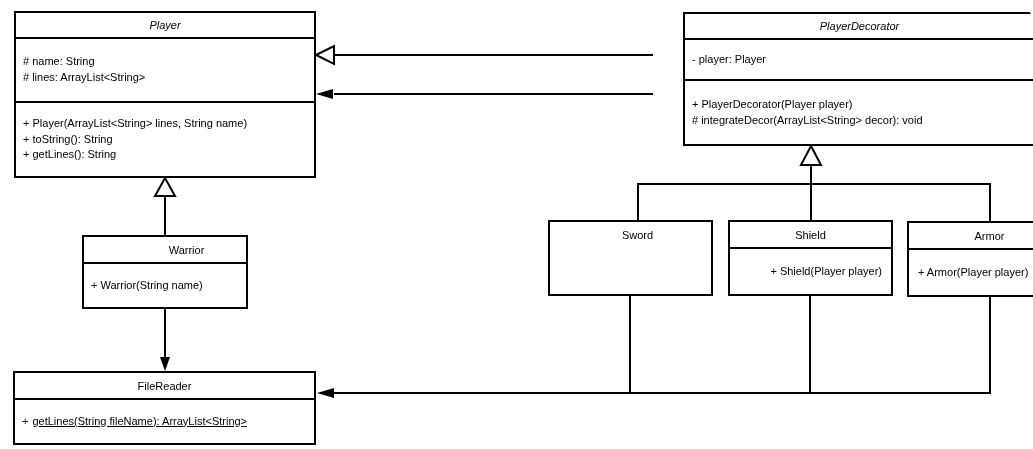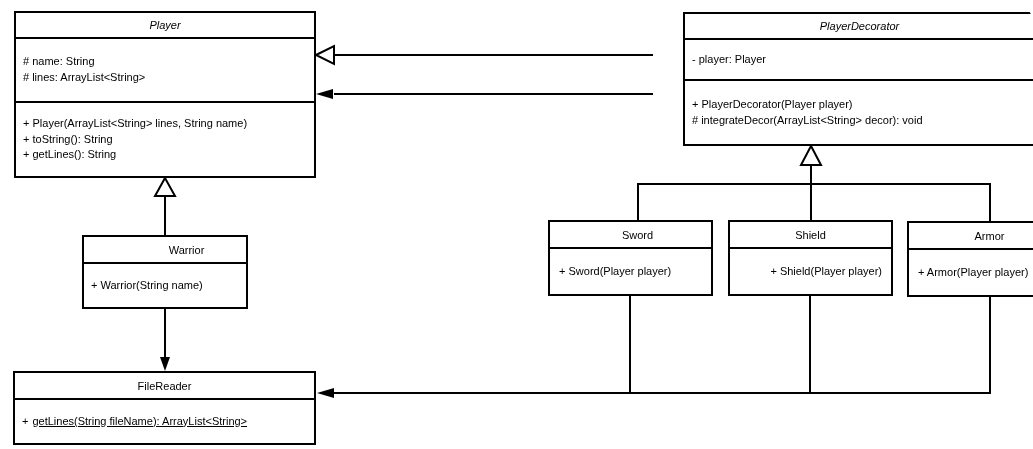--- a/index.html
+++ b/index.html
@@ -92,23 +92,20 @@
 
   <div class="uml" style="left:13px; top:371px; width:303px; height:74px;">
     <div class="title" style="height:25px;">FileReader</div>
     <div class="comp grow">
       <div><span>+</span><span class="static-sig">getLines(String fileName): ArrayList&lt;String&gt;</span></div>
     </div>
   </div>
 
   <div class="uml" style="left:548px; top:220px; width:165px; height:76px;">
     <div class="title" style="height:25px;padding-left:14px;">Sword</div>
-    <div class="comp grow" style="padding:0 9px;">
-      <div>+ Sword(Player player)</div>
-    </div>
   </div>
 
   <div class="uml" style="left:728px; top:220px; width:165px; height:76px;text-align:right;">
     <div class="title" style="height:25px;">Shield</div>
     <div class="comp grow" style="padding:1px 9px;">
       <div>+ Shield(Player player)</div>
     </div>
   </div>
 
   <div class="uml" style="left:907px; top:221px; width:165px; height:76px;">

